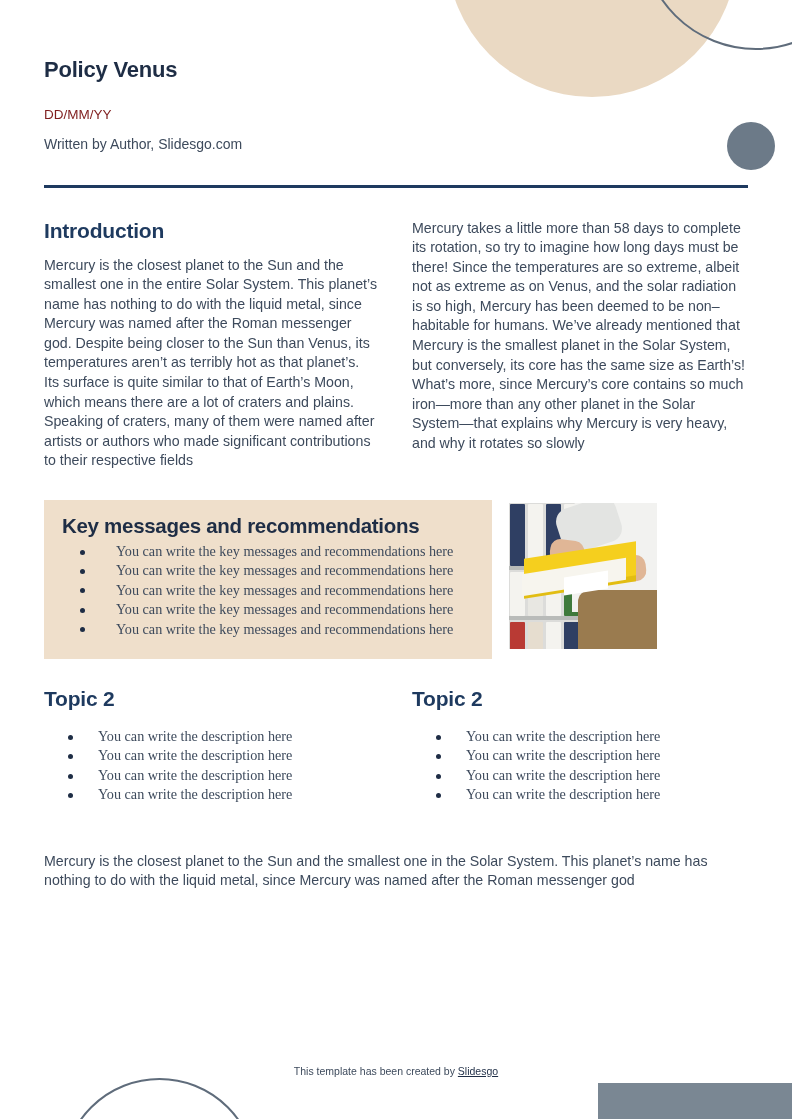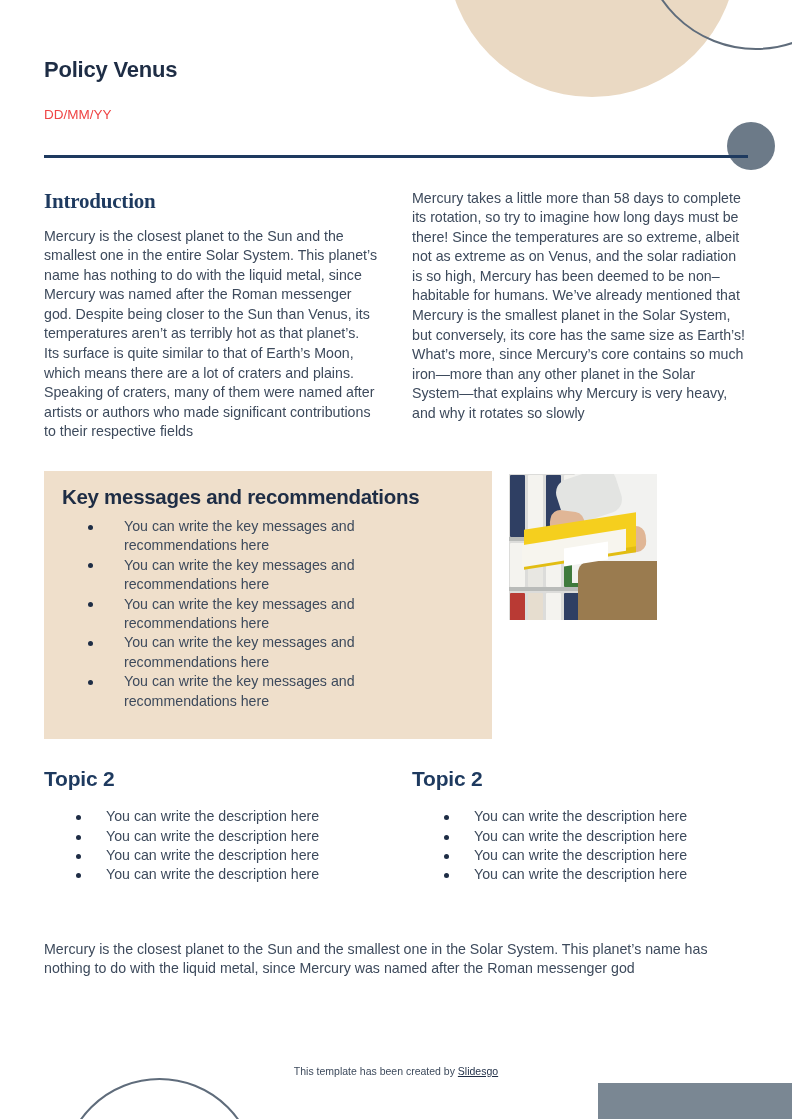--- a/index.html
+++ b/index.html
@@ -57,21 +57,21 @@
   .brief-label {
     font-size: 22px;
     font-weight: bold;
     letter-spacing: -0.2px;
     color: #1e2d45;
     padding-top: 57px;
   }
 
   .brief-date {
     font-size: 13.5px;
-    color: #ef4444;
+    color: #7f1d1d;
     margin-top: 24px;
   }
 
   .doc-title {
     font-size: 25px;
     font-weight: bold;
     letter-spacing: -0.4px;
     color: #1e3a5f;
     margin-top: 62px;
   }
@@ -95,21 +95,20 @@
     margin-top: 31px;
   }
   .intro-col { width: 334px; }
 
   .section-heading {
     font-size: 21px;
     font-weight: bold;
     letter-spacing: -0.2px;
     color: #1e3a5f;
     margin-bottom: 13px;
-    font-family: Liberation Serif, serif;
   }
 
   .body-text {
     font-size: 14.2px;
     line-height: 19.6px;
     color: #3d4a5c;
   }
 
   .intro-col-right .body-text { margin-top: 0; }
 
@@ -129,22 +128,23 @@
   .key-heading {
     font-size: 20.5px;
     font-weight: bold;
     letter-spacing: -0.3px;
     color: #1e2d45;
     margin-bottom: 4px;
   }
 
   ul.bullets {
     list-style: none;
-    margin: 8px;
+    margin: 0;
     padding: 0;
+    font-family: Liberation Serif, serif;
   }
   ul.bullets li {
     font-size: 14.2px;
     line-height: 19.4px;
     color: #3d4a5c;
     position: relative;
     padding-left: 54px;
   }
   ul.bullets li::before {
     content: "";
@@ -277,20 +277,21 @@
 <div class="deco deco-arc-top"></div>
 <div class="deco deco-gray-dot"></div>
 <div class="deco deco-arc-bottom"></div>
 <div class="deco deco-gray-rect"></div>
 
 <div class="page">
 
   <div class="brief-label">Policy Venus</div>
   <div class="brief-date">DD/MM/YY</div>
 
+  <div class="doc-author">Written by Author, Slidesgo.com</div>
 
   <div class="divider"></div>
 
   <div class="intro">
     <div class="intro-col intro-col-left">
       <div class="section-heading">Introduction</div>
       <p class="body-text">Mercury is the closest planet to the Sun and the smallest one in the entire Solar System. This planet’s name has nothing to do with the liquid metal, since Mercury was named after the Roman messenger god. Despite being closer to the Sun than Venus, its temperatures aren’t as terribly hot as that planet’s. Its surface is quite similar to that of Earth’s Moon, which means there are a lot of craters and plains. Speaking of craters, many of them were named after artists or authors who made significant contributions to their respective fields</p>
     </div>
     <div class="intro-col intro-col-right">
       <p class="body-text">Mercury takes a little more than 58 days to complete its rotation, so try to imagine how long days must be there! Since the temperatures are so extreme, albeit not as extreme as on Venus, and the solar radiation is so high, Mercury has been deemed to be non–habitable for humans. We’ve already mentioned that Mercury is the smallest planet in the Solar System, but conversely, its core has the same size as Earth’s! What’s more, since Mercury’s core contains so much iron—more than any other planet in the Solar System—that explains why Mercury is very heavy, and why it rotates so slowly</p>

